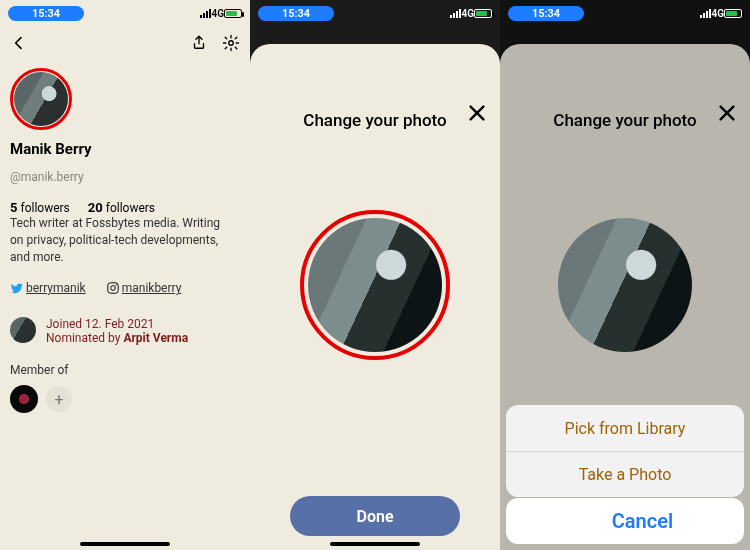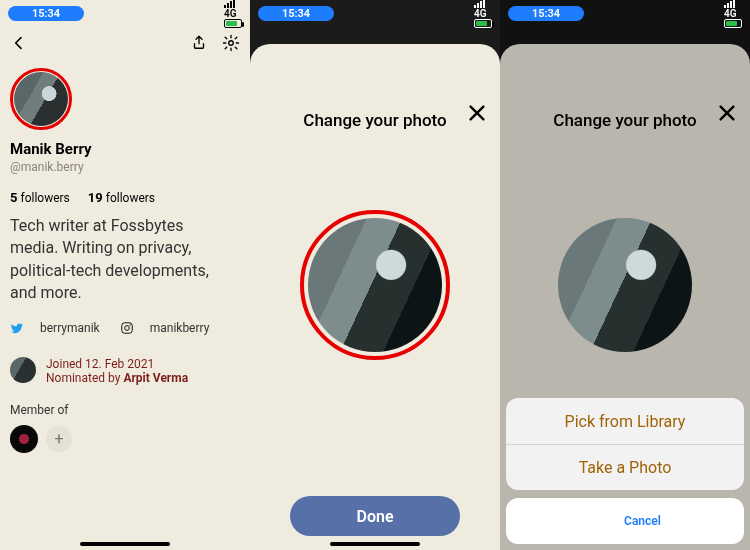--- a/index.html
+++ b/index.html
@@ -3,45 +3,45 @@
 <meta charset="utf-8">
 <style>
   * { box-sizing: border-box; margin: 0; padding: 0; font-family: -apple-system, BlinkMacSystemFont, "Segoe UI", Roboto, sans-serif; }
   body { width: 750px; height: 550px; display: flex; background:#fff; }
   .panel { width: 250px; height: 550px; position: relative; overflow: hidden; }
   .panel-bg-light { background: #efecdf; }
   .panel-bg-darken { background: #b9b6ad; }
   
   .status-bar { height: 22px; width:100%; display:flex; align-items:center; justify-content:space-between; padding: 0 8px; position:absolute; top:2px; left:0; font-size:10px; font-weight:600; }
   .time-pill { background:#1e7dff; color:#fff; border-radius:10px; padding:1px 24px; font-size:11px; font-weight:600; }
-  .signal { display:flex; align-items:flex-start; gap:0; color:#000;flex-direction:column; }
+  .signal { display:flex; align-items:center; gap:0; color:#000; }
   .bars { display:flex; align-items:flex-end; gap:1px; }
   .bars span { width:2px; background:#000; display:block; }
   .bars span:nth-child(1){height:3px;} .bars span:nth-child(2){height:5px;} .bars span:nth-child(3){height:7px;} .bars span:nth-child(4){height:9px;}
   .battery { width:18px; height:9px; border:1px solid #000; border-radius:2px; position:relative; }
   .battery::after{ content:""; position:absolute; right:-3px; top:2px; width:2px; height:5px; background:#000; border-radius:1px; }
   .battery .fill{ position:absolute; left:1px; top:1px; bottom:1px; width:70%; background: #2bbd4a; border-radius:1px; }
   
   .hdr { position:absolute; top:28px; left:0; right:0; padding:6px 10px 0 10px; display:flex; align-items:center; justify-content:space-between; }
   .chev { width:16px; height:16px; }
   .hdr-right { display:flex; gap:14px; align-items:center; }
   .icon-btn { width:18px; height:18px; color:#000; display:flex; align-items:center; justify-content:center; }
   
   .avatar-wrap { position:absolute; top:68px; left:10px; }
   .avatar-ring { width:62px; height:62px; border:3px solid #e60000; border-radius:50%; display:flex; align-items:center; justify-content:center; }
   .avatar { width:54px; height:54px; border-radius:50%; background: radial-gradient(circle at 65% 40%, #c9d7da 0 15%, transparent 16%), linear-gradient(120deg,#5a6768 0 35%,#6f7d7d 35% 55%,#2a3030 55% 100%); background-color:#4e5a5c; }
   
   .profile-info { position:absolute; top:140px; left:10px; right:24px; color:#000; }
   .name { font-size:15px; font-weight:700; }
-  .handle { font-size:12px; color:#8a8577; margin-top:2px; }
+  .handle { font-size:12px; color:#8a8577; margin-top:12px; }
   .stats { margin-top:16px; font-size:12px; display:flex; gap:18px; }
   .stats b { font-weight:700; font-size:13px; }
-  .bio { margin-top:10px; font-size:16px; color:#333; line-height:1.4; }
+  .bio { margin-top:0; font-size:12px; color:#333; line-height:1.4; }
   .socials { margin-top:16px; display:flex; gap:20px; font-size:12px; color:#333; }
-  .tw, .ig { display:flex; align-items:center; gap:16px; }
+  .tw, .ig { display:flex; align-items:center; gap:2px;text-decoration:underline; }
   .tw svg, .ig svg { width:14px; height:14px; }
   .nominated { margin-top:22px; display:flex; gap:10px; font-size:12px; color:#7f1d1d; }
   .nominated .avatar-mini { width:26px; height:26px; border-radius:50%; background: linear-gradient(120deg,#5a6768 0 40%,#2a3030 40% 100%); flex:none;}
   .member { margin-top:18px; font-size:12px; color:#333; }
   .member-row { margin-top:8px; display:flex; gap:8px; align-items:center; }
   .club { width:28px; height:28px; border-radius:50%; background:radial-gradient(circle at 50% 50%, #a02040 0 25%, #080808 26% 100%); }
   .plus-btn { width:26px; height:26px; border-radius:50%; background:#e5e1d4; display:flex; align-items:center; justify-content:center; color:#777; font-size:16px; }
   .home-ind { position:absolute; bottom:4px; left:50%; transform:translateX(-50%); width:90px; height:4px; border-radius:3px; background:#000; }
   
   .modal-card { position:absolute; top:44px; left:0; right:0; bottom:0; background:#efecdf; border-radius:20px 20px 0 0; padding-top:4px; }
@@ -50,21 +50,21 @@
   .modal-title { text-align:center; font-size:17px; font-weight:500; color:#000; margin-top:62px; }
   .big-avatar-ring { width:150px; height:150px; border:4px solid #e60000; border-radius:50%; position:absolute; top:166px; left:50%; transform:translateX(-50%); display:flex; align-items:center; justify-content:center;}
   .big-avatar { width:134px; height:134px; border-radius:50%; background: radial-gradient(circle at 62% 35%, #cdd9db 0 12%, transparent 13%), linear-gradient(115deg,#6a7879 0 30%,#7d8c8c 30% 48%,#26302f 48% 70%, #0d1416 70% 100%); background-color:#4e5a5c; }
   .done-btn { position:absolute; bottom:14px; left:50%; transform:translateX(-50%); width:170px; height:40px; border-radius:22px; background:#5870a8; color:#fff; display:flex; align-items:center; justify-content:center; font-size:16px; font-weight:600; }
   .panel3 .big-avatar-ring { border:none; }
   
   .action-sheet { position:absolute; bottom:6px; left:6px; right:6px; }
   .sheet-group { background:rgba(245,245,247,0.95); border-radius:12px; overflow:hidden; backdrop-filter: blur(2px);}
   .sheet-btn { height:46px; display:flex; align-items:center; justify-content:center; font-size:16px; color:#a16207; border-top:0.5px solid rgba(0,0,0,0.12);}
   .sheet-btn:first-child{ border-top:none; }
-  .sheet-cancel { margin-top:8px; background:#fff; border-radius:12px; height:46px; display:flex; align-items:center; justify-content:center; font-size:12px; color:#1e7dff; font-weight:600;padding-left:35px;}
+  .sheet-cancel { margin-top:1px; background:#fff; border-radius:12px; height:46px; display:flex; align-items:center; justify-content:center; font-size:20px; color:#1e7dff; font-weight:600;padding-left:35px;}
 </style>
 </head>
 <body>
 
 <div class="panel panel-bg-light">
   <div class="status-bar">
     <span class="time-pill">15:34</span>
     <div class="signal">
       <div class="bars">
           <span></span>
@@ -101,21 +101,21 @@
   <div class="avatar-wrap">
     <div class="avatar-ring">
       <div class="avatar"></div>
     </div>
   </div>
   <div class="profile-info">
     <div class="name">Manik Berry</div>
     <div class="handle">@manik.berry</div>
     <div class="stats">
       <span><b>5</b> <span>followers</span></span>
-      <span><b>19</b> <span>followers</span></span>
+      <span><b>20</b> <span>followers</span></span>
     </div>
     <div class="bio">Tech writer at Fossbytes media. Writing on privacy, political-tech developments, and more.</div>
     <div class="socials">
       <div class="tw">
         <svg viewBox="0 0 24 24">
             <path fill="#1DA1F2" d="M22 5.9c-.7.3-1.5.6-2.3.7.8-.5 1.5-1.3 1.8-2.2-.8.5-1.7.8-2.6 1-0.8-.8-1.9-1.3-3.1-1.3-2.3 0-4.2 1.9-4.2 4.2 0 .3 0 .6.1.9C7.7 9 4.8 7.4 2.8 5c-.4.6-.6 1.3-.6 2.1 0 1.5.7 2.8 1.9 3.5-.7 0-1.3-.2-1.9-.5v.1c0 2 1.4 3.7 3.3 4.1-.3.1-.7.1-1.1.1-.3 0-.5 0-.8-.1.5 1.7 2.1 2.9 3.9 2.9-1.4 1.1-3.2 1.8-5.2 1.8H2c1.8 1.2 4 1.8 6.3 1.8 7.5 0 11.7-6.3 11.7-11.7v-.5c.8-.6 1.5-1.3 2-2.1z"></path>
           </svg>
         <span>berrymanik</span>
       </div>
       <div class="ig">

